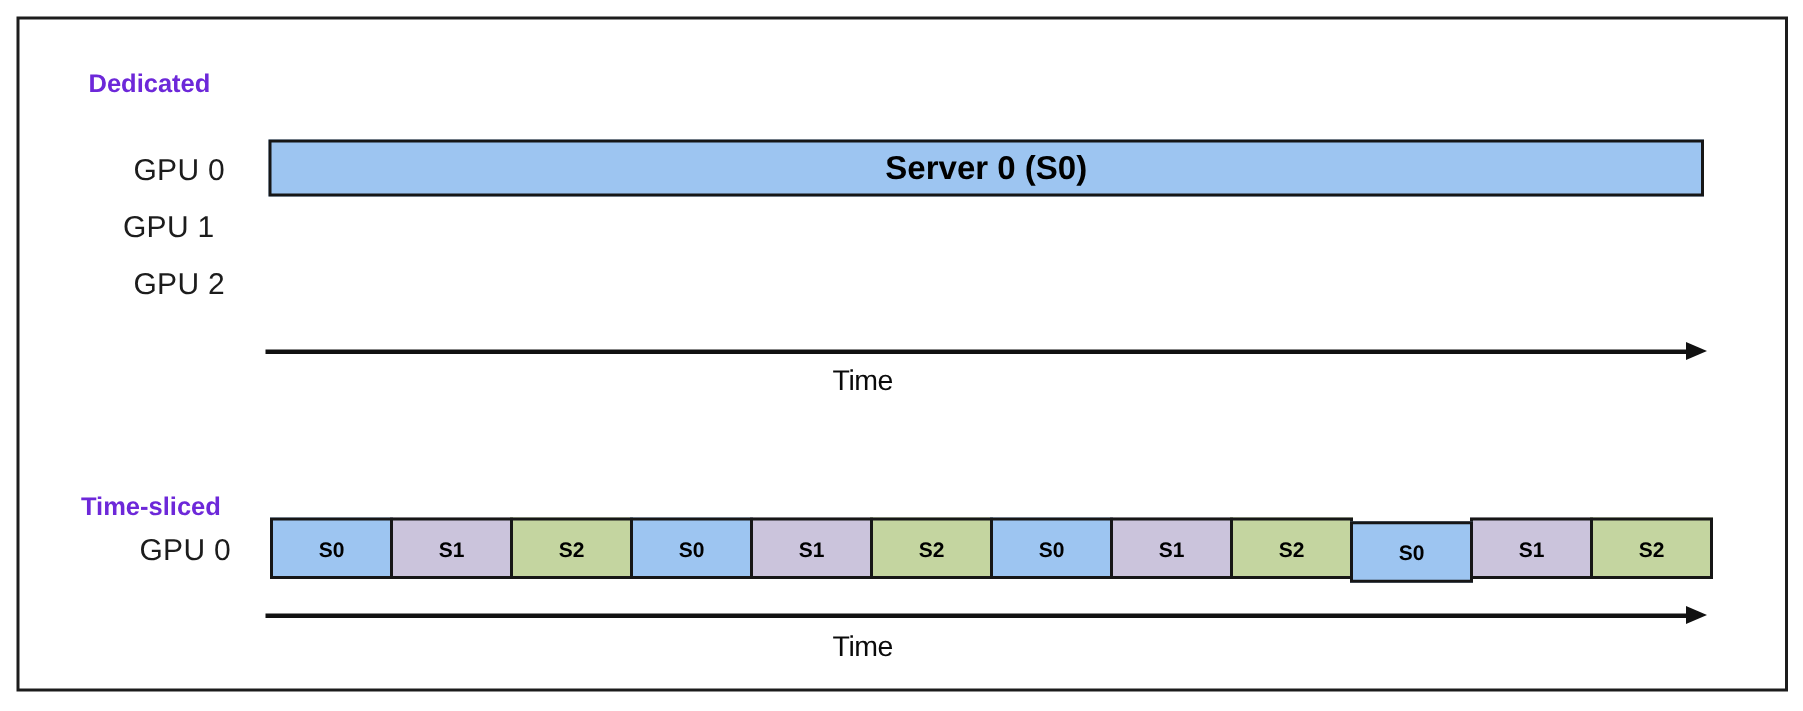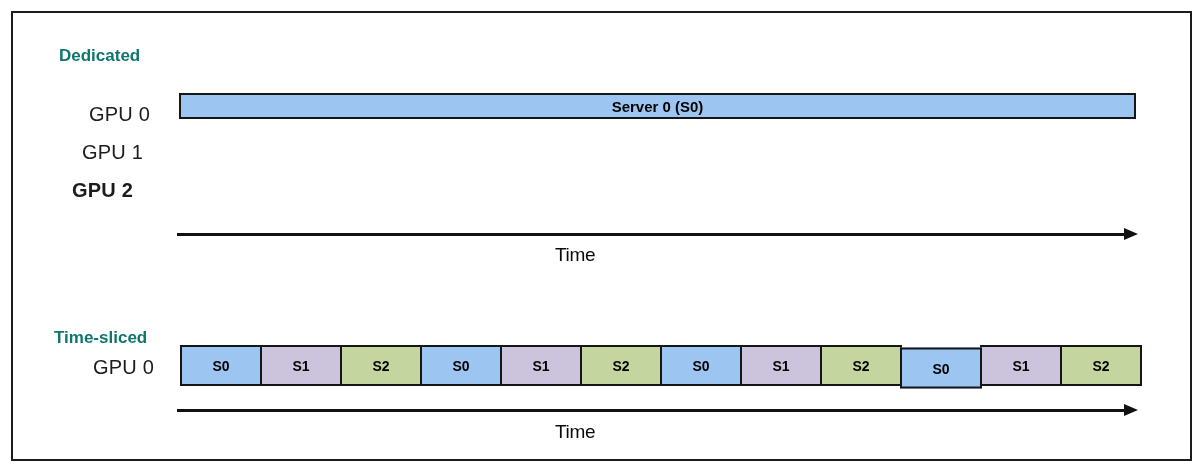--- a/index.html
+++ b/index.html
@@ -5,32 +5,32 @@
   html,body{margin:0;padding:0;}
   body{
     width:1202px;height:474px;position:relative;background:#ffffff;
     font-family:"Liberation Sans",sans-serif;color:#000;overflow:hidden;
   }
   .frame{
     position:absolute;left:11px;top:11px;width:1177px;height:446px;
     border:2px solid #1c1c1c;background:#fff;
   }
   .abs{position:absolute;}
-  .section-title{font-size:17px;font-weight:700;color:#0f766e;}
+  .section-title{font-size:17px;font-weight:700;color:#6d28d9;}
   .gpu-label{
     width:104px;text-align:right;font-size:20px;font-weight:400;color:#1c1c1c;
     letter-spacing:0.2px;
   }
   
   .dbars{position:absolute;left:177px;top:91px;width:957px;}
   .dbar{
-    box-sizing:border-box;height:26px;margin-top:-2px;
+    box-sizing:border-box;height:38px;margin-top:-2px;
     border:2px solid #161616;
     display:flex;align-items:center;justify-content:center;
-    font-size:15px;font-weight:700;color:#000;
+    font-size:22px;font-weight:700;color:#000;
   }
   .dbar:first-child{margin-top:0;}
   
   .slices{position:absolute;left:178px;top:343px;display:flex;}
   .slice{
     box-sizing:border-box;width:82px;height:41px;margin-left:-2px;
     border:2px solid #161616;
     display:flex;align-items:center;justify-content:center;
     font-size:14px;font-weight:700;color:#000;
   }
@@ -50,21 +50,21 @@
 </style>
 </head>
 <body>
 
 <div class="frame">
 
   <div class="abs section-title" style="left:46px;top:33px;">Dedicated</div>
 
   <div class="abs gpu-label" style="left:33px;top:90px;">GPU 0</div>
   <div class="abs gpu-label" style="left:26px;top:128px;">GPU 1</div>
-  <div class="abs gpu-label" style="left:16px;top:166px;font-weight:bold;">GPU 2</div>
+  <div class="abs gpu-label" style="left:33px;top:166px;">GPU 2</div>
 
   <div class="dbars" style="left:166px;top:80px;">
     <div class="dbar" style="background: rgb(157, 197, 241);">Server 0 (S0)</div>
   </div>
 
   <div class="axis-line" style="left:164px;top:220px;"></div>
   <div class="axis-head" style="left:1111px;top:215px;"></div>
   <div class="time-label" style="left:542px;top:231px;">Time</div>
 
   <div class="abs section-title" style="left:41px;top:283px;margin-top:32px;">Time-sliced</div>

